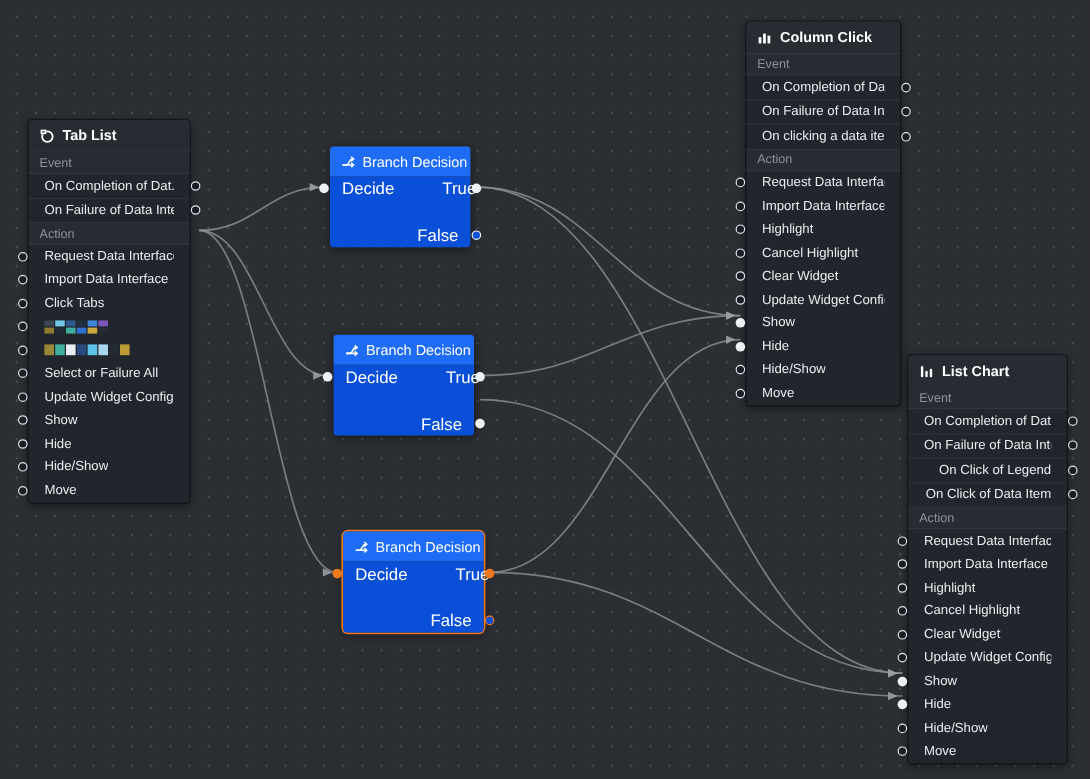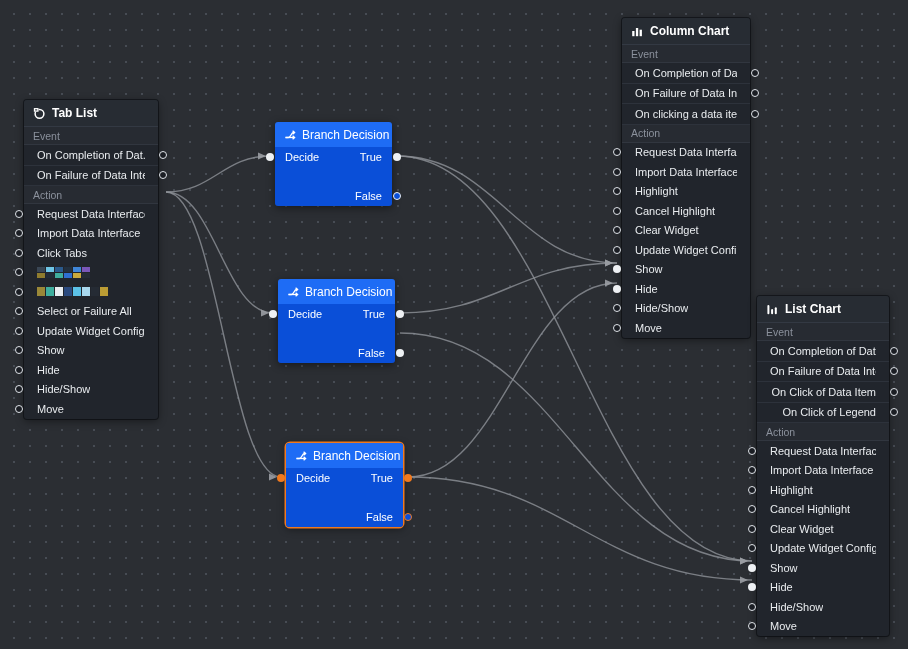--- a/index.html
+++ b/index.html
@@ -51,21 +51,21 @@
   .branch{position:absolute;z-index:2;width:117px;border-radius:3px;
     box-shadow:0 2px 8px rgba(0,0,0,.45);}
   .branch .b-header{
     display:flex;align-items:center;gap:5px;height:25px;padding:0 9px;
     background:#1e6cf5;border-radius:3px 3px 0 0;
     font-weight:normal;font-size:12px;color:#fff;white-space:nowrap;
   }
   .branch .b-body{background:#0a4fd8;border-radius:0 0 3px 3px;}
   .branch-row{
     position:relative;height:19.5px;display:flex;align-items:center;
-    justify-content:space-between;padding:0 10px;color:#fff;font-size:11px;gap:40px;
+    justify-content:space-between;padding:0 10px;color:#fff;font-size:14px;gap:40px;
   }
   .branch-row.right-only{justify-content:flex-end;margin-top:20px;}
   .branch .port.ring{border-color:#eef1f4;background:#0a4fd8;}
   .branch.selected{box-shadow:0 0 0 1.5px #f0791e, 0 2px 8px rgba(0,0,0,.45);border-radius:4px;}
   .branch.selected .port.filled{background:#f0791e;}
   .branch.selected .port.ring{border-color:#f0791e;}
 
   .icon{display:inline-flex;align-items:center;}
   .icon svg{display:block;}
 </style>
@@ -290,21 +290,21 @@
 
 <div class="node" style="left:622px;top:18px;width:128px;">
   <div class="node-header">
     <span class="icon">
       <svg width="13" height="13" viewBox="0 0 13 13">
           <rect x="1.2" y="6" width="2.3" height="5.2" fill="#fff"></rect>
           <rect x="4.9" y="3" width="2.3" height="8.2" fill="#fff"></rect>
           <rect x="8.6" y="4.7" width="2.3" height="6.5" fill="#fff"></rect>
         </svg>
     </span>
-    <span>Column Chart</span>
+    <span>Column Click</span>
   </div>
   <div class="section-label">Event</div>
   <div class="rows kind-event">
       <div class="row">
         <span class="port ring right"></span>
         <span class="label">On Completion of Dat...</span>
       </div>
       <div class="row">
         <span class="port ring right"></span>
         <span class="label">On Failure of Data Inte...</span>
@@ -375,25 +375,25 @@
       <div class="row">
         <span class="port ring right"></span>
         <span class="label">On Completion of Dat...</span>
       </div>
       <div class="row">
         <span class="port ring right"></span>
         <span class="label">On Failure of Data Inte...</span>
       </div>
       <div class="row right">
         <span class="port ring right"></span>
+        <span class="label">On Click of Legend</span>
+      </div>
+      <div class="row right">
+        <span class="port ring right"></span>
         <span class="label">On Click of Data Item</span>
-      </div>
-      <div class="row right">
-        <span class="port ring right"></span>
-        <span class="label">On Click of Legend</span>
       </div>
     </div>
   <div class="section-label">Action</div>
   <div class="rows kind-action">
       <div class="row">
         <span class="port ring left"></span>
         <span class="label">Request Data Interface</span>
       </div>
       <div class="row">
         <span class="port ring left"></span>

